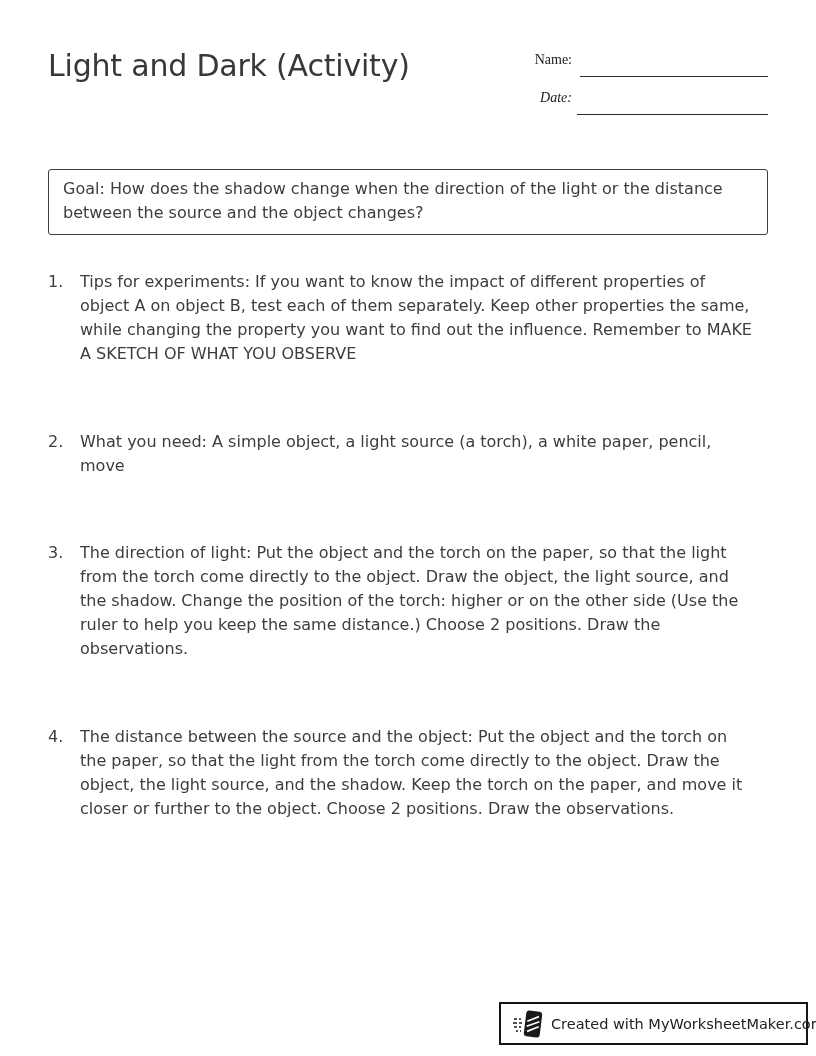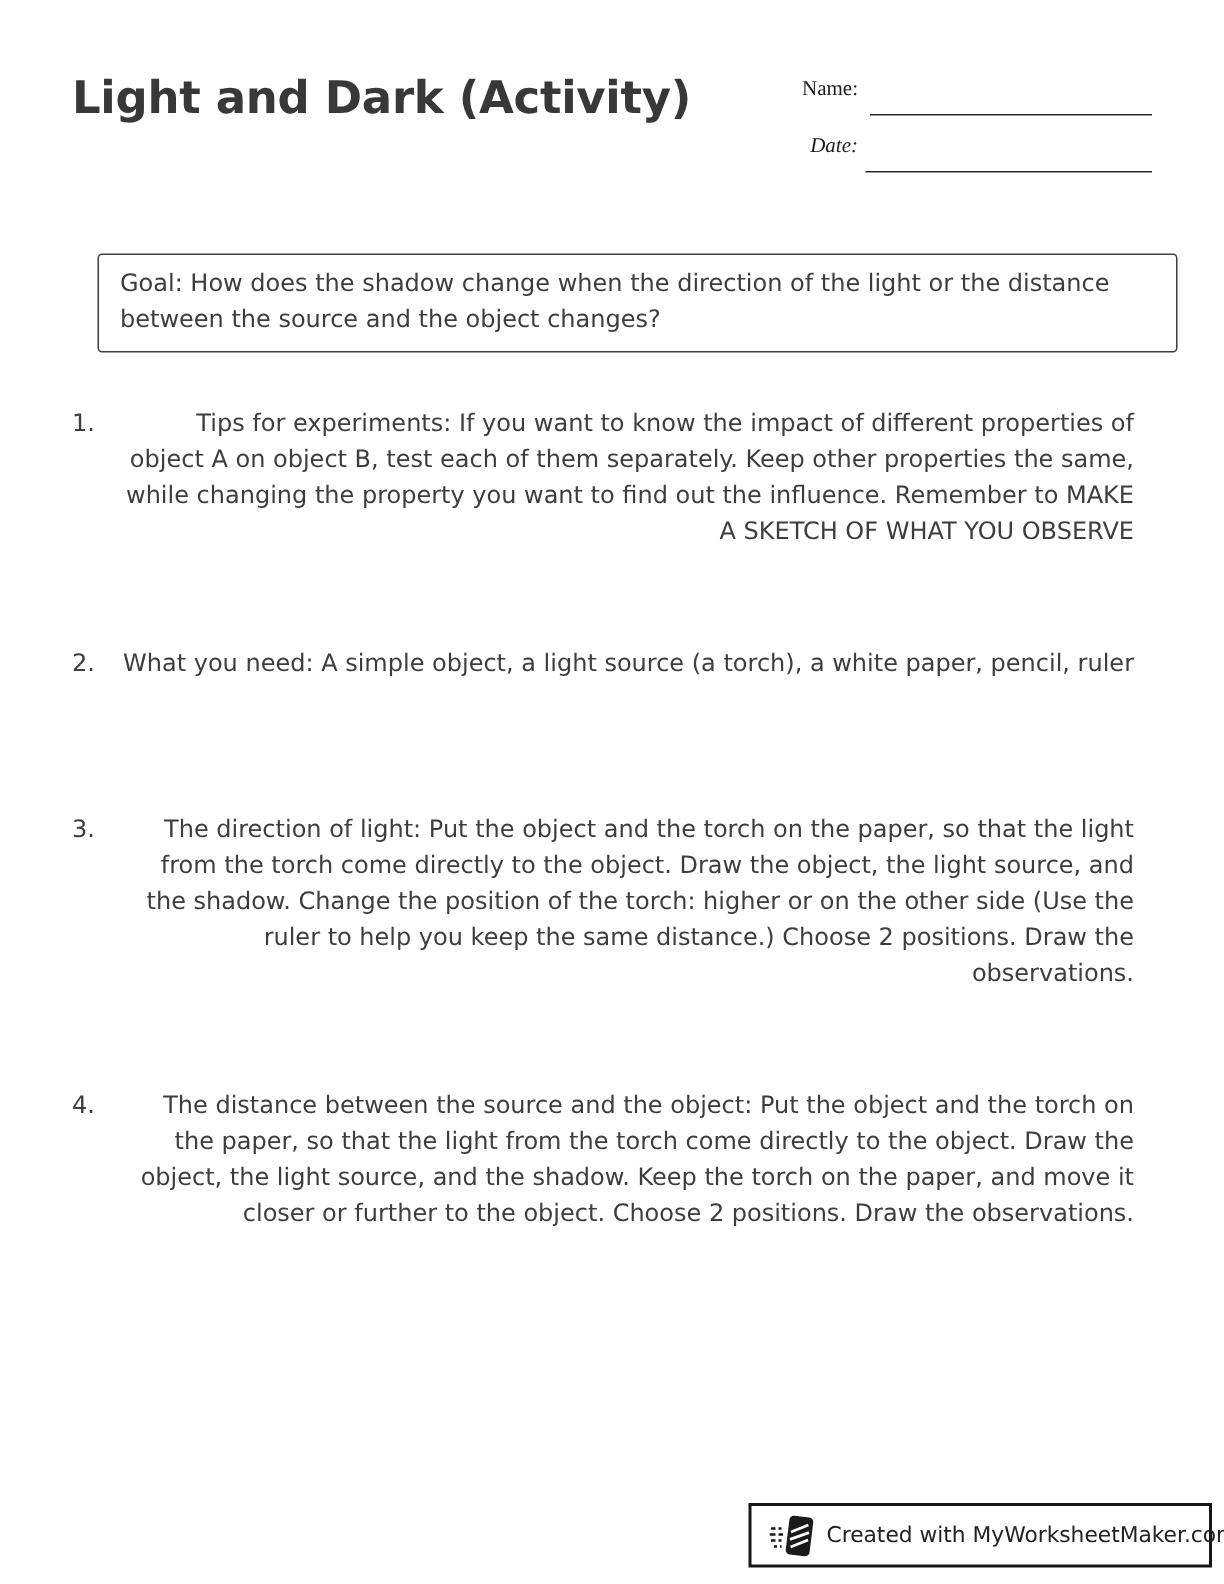--- a/index.html
+++ b/index.html
@@ -15,21 +15,21 @@
     font-family: "DejaVu Sans", sans-serif;
     color: #3d3d3d;
     overflow: hidden;
   }
   .title {
     position: absolute;
     left: 48px;
     top: 46px;
     font-size: 30px;
     line-height: 40px;
-    font-weight: 700;
+    font-weight: 400;
     color: #383838;
     letter-spacing: -0.2px;
   }
   .fill-label {
     position: absolute;
     left: 470px;
     width: 102px;
     text-align: right;
     font-family: "Liberation Serif", serif;
     font-size: 14px;
@@ -49,21 +49,20 @@
     left: 48px;
     top: 169px;
     width: 720px;
     box-sizing: border-box;
     border: 1.6px solid #3f3f3f;
     border-radius: 3px;
     padding: 7px 14px 9px 14px;
     font-size: 16px;
     line-height: 24px;
     color: #3d3d3d;
-    margin-left: 17px;
   }
   .list-item {
     position: absolute;
     left: 48px;
     width: 710px;
     display: flex;
     font-size: 16px;
     line-height: 24px;
     color: #3d3d3d;
   }
@@ -71,21 +70,20 @@
   .item-2 { top: 430px; }
   .item-3 { top: 541px; }
   .item-4 { top: 725px; }
   .item-number {
     flex: 0 0 32px;
     width: 32px;
   }
   .item-text {
     flex: 1 1 auto;
     max-width: 676px;
-    text-align: right;
   }
   .footer-badge {
     position: absolute;
     left: 499px;
     top: 1002px;
     width: 309px;
     height: 43px;
     box-sizing: border-box;
     border: 2px solid #161616;
     background: #ffffff;
@@ -121,21 +119,21 @@
     <span>Goal: How does the shadow change when the direction of the light or the distance between the source and the object changes?</span>
   </div>
 
   <div class="list-item item-1">
     <span class="item-number">1.</span>
     <span class="item-text">Tips for experiments: If you want to know the impact of different properties of object A on object B, test each of them separately. Keep other properties the same, while changing the property you want to find out the influence. Remember to MAKE A SKETCH OF WHAT YOU OBSERVE</span>
   </div>
 
   <div class="list-item item-2">
     <span class="item-number">2.</span>
-    <span class="item-text">What you need: A simple object, a light source (a torch), a white paper, pencil, ruler</span>
+    <span class="item-text">What you need: A simple object, a light source (a torch), a white paper, pencil, move</span>
   </div>
 
   <div class="list-item item-3">
     <span class="item-number">3.</span>
     <span class="item-text">The direction of light: Put the object and the torch on the paper, so that the light from the torch come directly to the object. Draw the object, the light source, and the shadow. Change the position of the torch: higher or on the other side (Use the ruler to help you keep the same distance.) Choose 2 positions. Draw the observations.</span>
   </div>
 
   <div class="list-item item-4">
     <span class="item-number">4.</span>
     <span class="item-text">The distance between the source and the object: Put the object and the torch on the paper, so that the light from the torch come directly to the object. Draw the object, the light source, and the shadow. Keep the torch on the paper, and move it closer or further to the object. Choose 2 positions. Draw the observations.</span>

